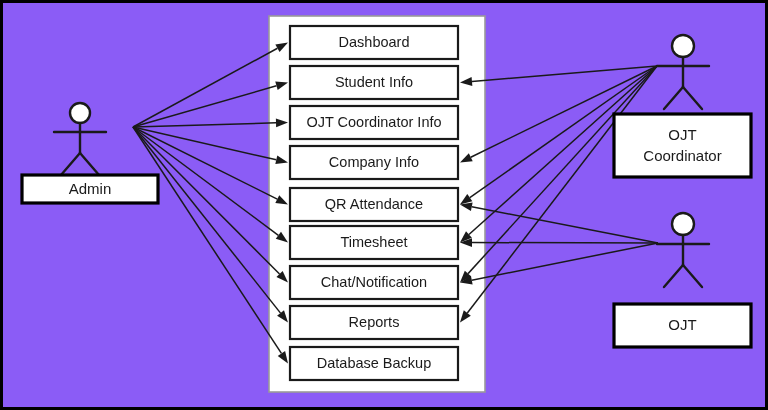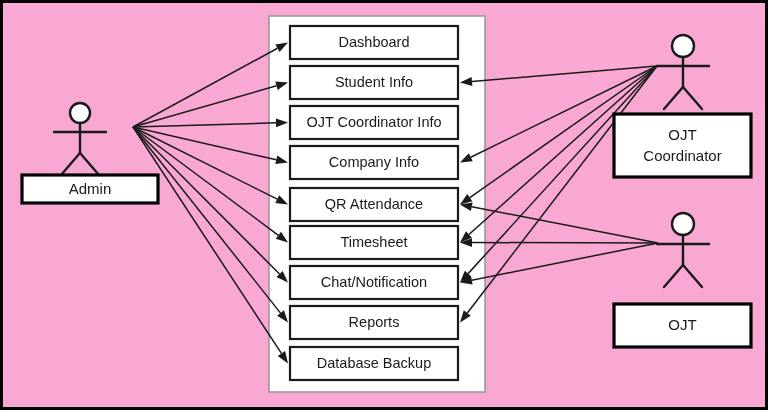--- a/index.html
+++ b/index.html
@@ -7,21 +7,21 @@
     padding: 0;
     background: #ffffff;
   }
   body {
     font-family: "Liberation Sans", sans-serif;
   }
   #diagram-root {
     position: relative;
     width: 768px;
     height: 410px;
-    background: #f9a8d4;
+    background: #8b5cf6;
     overflow: hidden;
   }
   #diagram-svg {
     position: absolute;
     top: 0;
     left: 0;
     width: 768px;
     height: 410px;
     display: block;
   }

